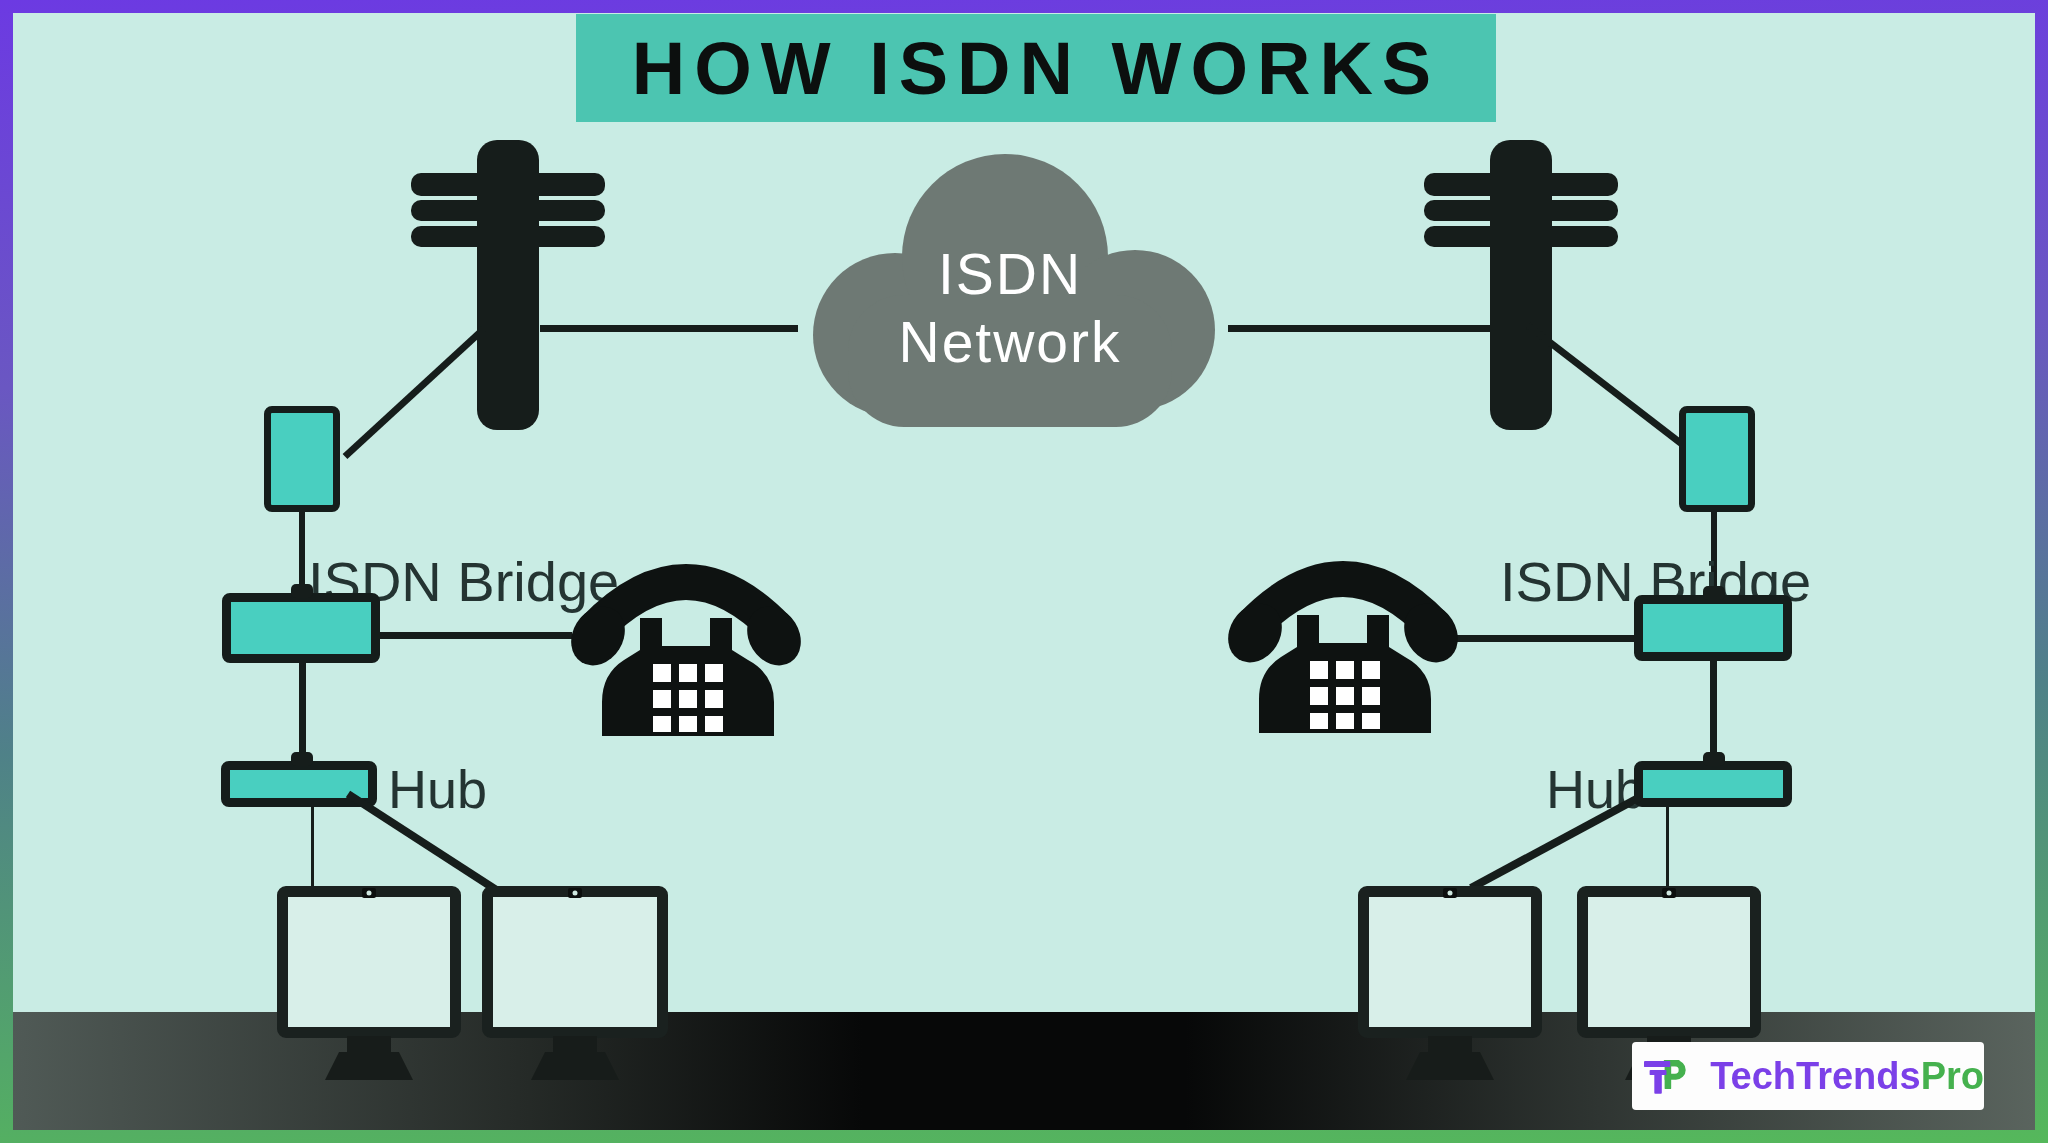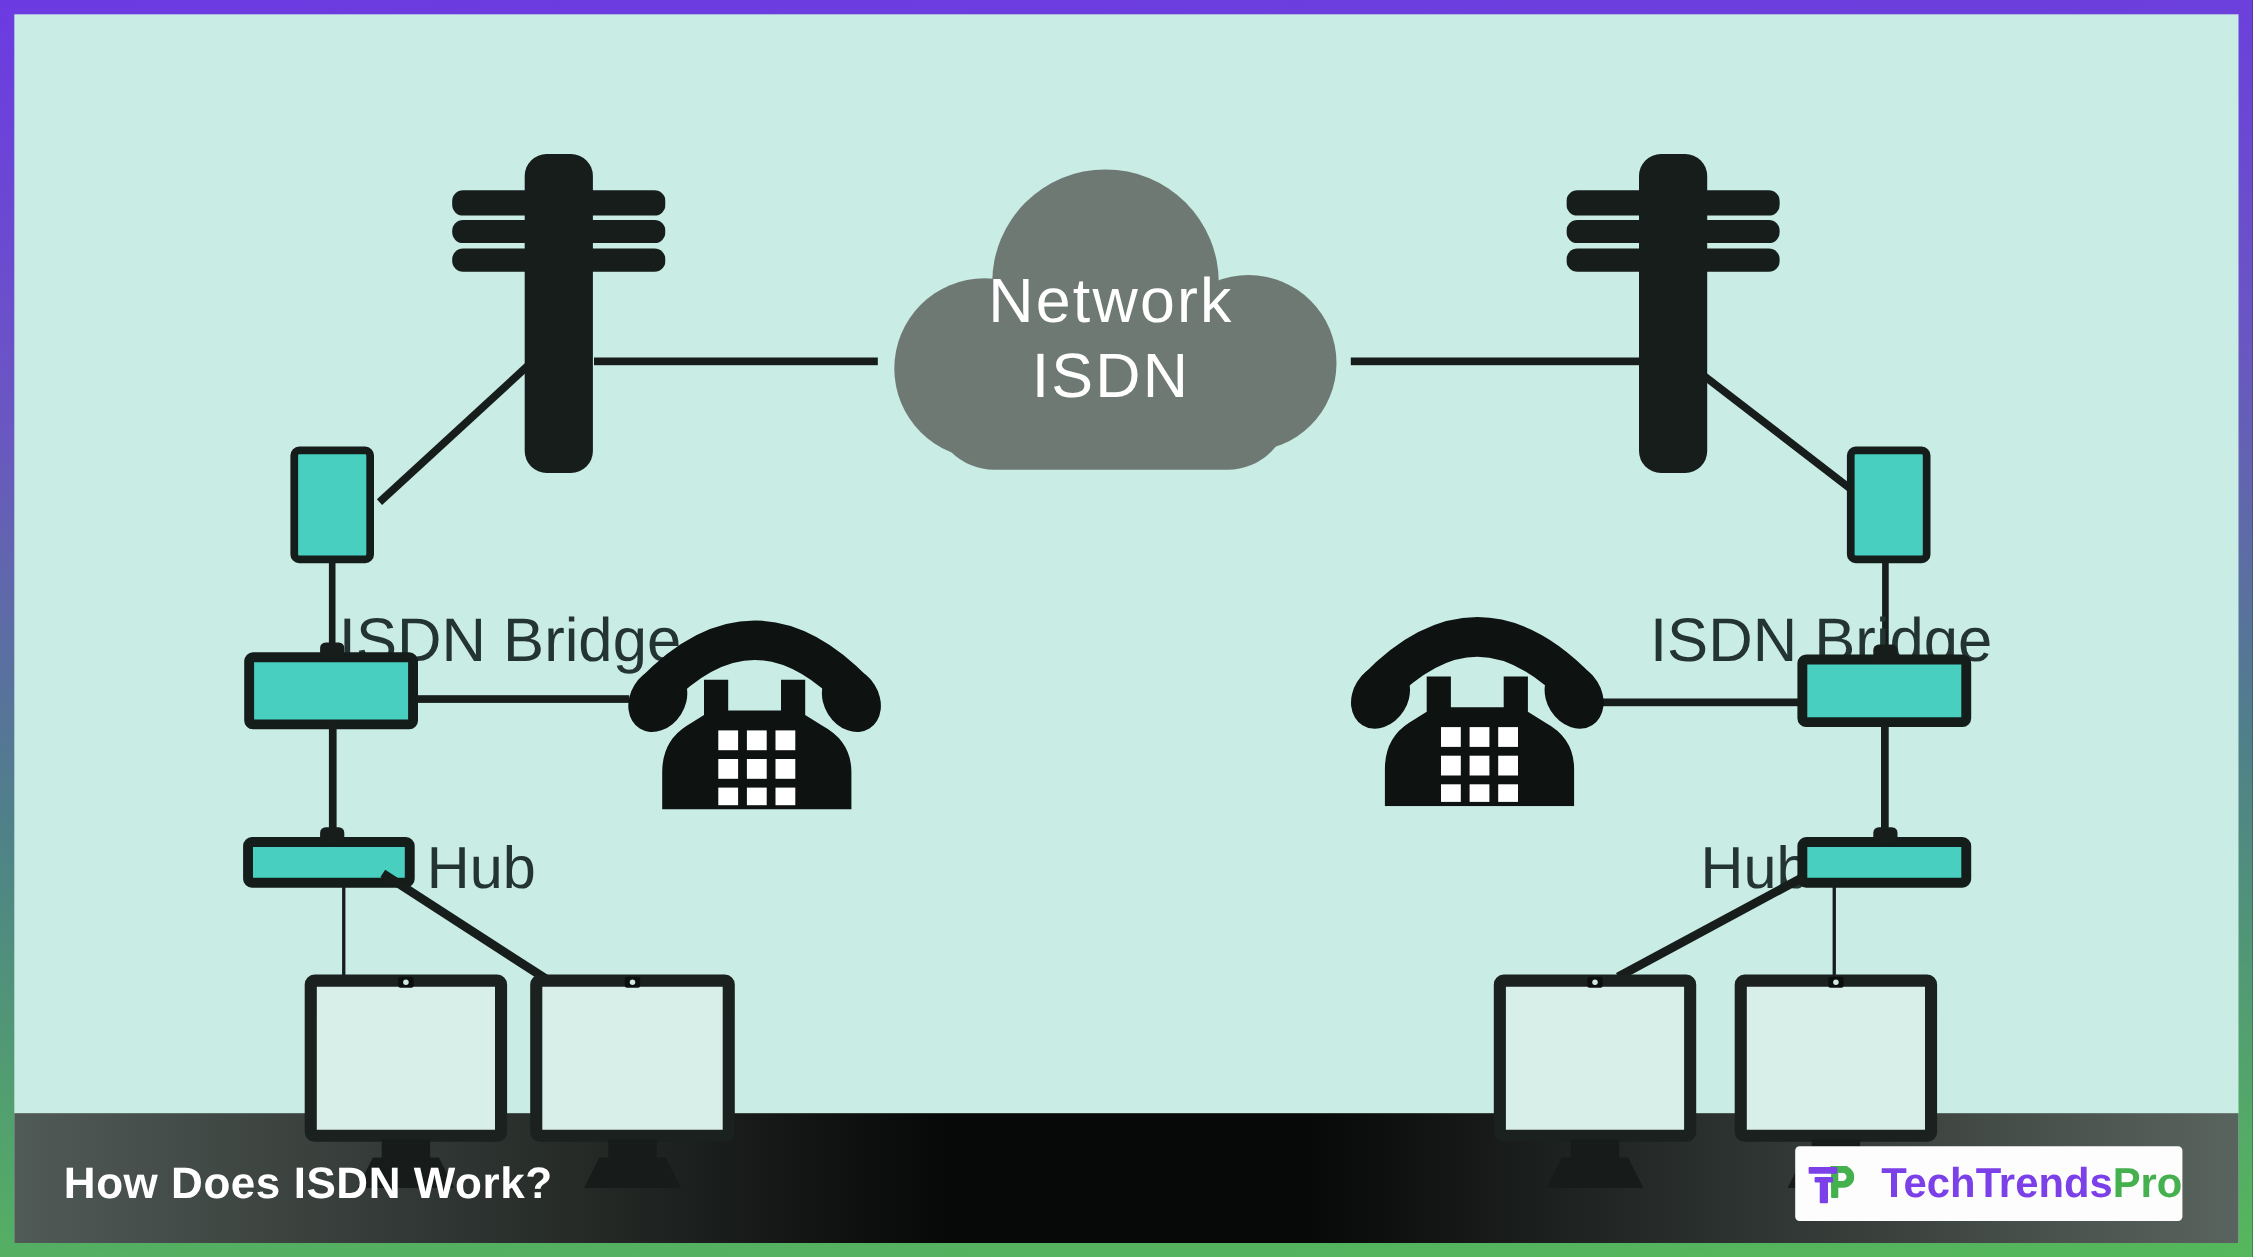--- a/index.html
+++ b/index.html
@@ -38,20 +38,23 @@
   .brand{font-size:38px;font-weight:800;letter-spacing:0;white-space:nowrap;}
   .brand .b1{color:var(--logo-purple,#7b40e8);}
   .brand .b2{color:var(--logo-green,#45b14e);}
 </style>
 </head>
 <body>
 
 <div id="stage">
   <div class="canvas"></div>
 
+  <div class="title-banner">
+    <span>HOW ISDN WORKS</span>
+  </div>
 
   <svg style="position:absolute;left:411px;top:140px;z-index:2;" width="194" height="290" viewBox="0 0 194 290">
     <rect x="66" y="0" width="62" height="290" rx="20" fill="#161d1b"></rect>
     <rect x="0" y="33" width="194" height="23" rx="10" fill="#161d1b"></rect>
     <rect x="0" y="60" width="194" height="21" rx="10" fill="#161d1b"></rect>
     <rect x="0" y="86" width="194" height="21" rx="10" fill="#161d1b"></rect>
   </svg>
   <svg style="position:absolute;left:1424px;top:140px;z-index:2;" width="194" height="290" viewBox="0 0 194 290">
     <rect x="66" y="0" width="62" height="290" rx="20" fill="#161d1b"></rect>
     <rect x="0" y="33" width="194" height="23" rx="10" fill="#161d1b"></rect>
@@ -59,22 +62,22 @@
     <rect x="0" y="86" width="194" height="21" rx="10" fill="#161d1b"></rect>
   </svg>
 
   <svg class="cloud-wrap" viewBox="0 0 440 288">
     <circle cx="105" cy="192" r="82" fill="#6e7974"></circle>
     <circle cx="215" cy="114" r="103" fill="#6e7974"></circle>
     <circle cx="345" cy="187" r="80" fill="#6e7974"></circle>
     <rect x="58" y="152" width="324" height="132" rx="56" fill="#6e7974"></rect>
   </svg>
   <div class="cloud-text">
+    <span>ISDN</span>
     <span>Network</span>
-    <span>ISDN</span>
   </div>
 
   <div class="line" style="left:540px;top:325px;width:258px;height:7px;"></div>
   <div class="line" style="left:1228px;top:325px;width:266px;height:7px;"></div>
 
   <div class="line diag" style="left:345px;top:453px;width:188px;height:7px;transform:rotate(-42.6deg);"></div>
   <div class="line diag" style="left:1528px;top:322px;width:195px;height:7px;transform:rotate(37.6deg);"></div>
 
   <div class="tealbox" style="left:264px;top:406px;width:76px;height:106px;border-width:7px;"></div>
   <div class="tealbox" style="left:1679px;top:406px;width:76px;height:106px;border-width:7px;"></div>
@@ -168,21 +171,20 @@
 
   <div class="monitor" style="left:1577px;top:886px;">
     <div class="cam">
         <i></i>
       </div>
   </div>
   <div class="stand-neck" style="left:1647px;top:1036px;"></div>
   <div class="stand-base" style="left:1625px;top:1052px;"></div>
 
   <div class="footer-band"></div>
-  <div class="footer-caption">How Does ISDN Work?</div>
 
   <div class="logo-box">
     <svg width="62" height="56" viewBox="0 0 90 80">
       <rect x="42" y="6" width="34" height="13" rx="2" fill="#45b14e"></rect>
       <path d="M44 6 h24 a20 20 0 0 1 0 42 h-24 v-13 h22 a8 8 0 0 0 0-16 h-22 z" fill="#45b14e"></path>
       <rect x="44" y="6" width="14" height="62" rx="2" fill="#45b14e"></rect>
       <rect x="0" y="8" width="56" height="13" rx="2" fill="#7b40e8"></rect>
       <rect x="12" y="27" width="36" height="11" rx="2" fill="#7b40e8"></rect>
       <rect x="22" y="27" width="16" height="51" rx="2" fill="#7b40e8"></rect>
     </svg>

